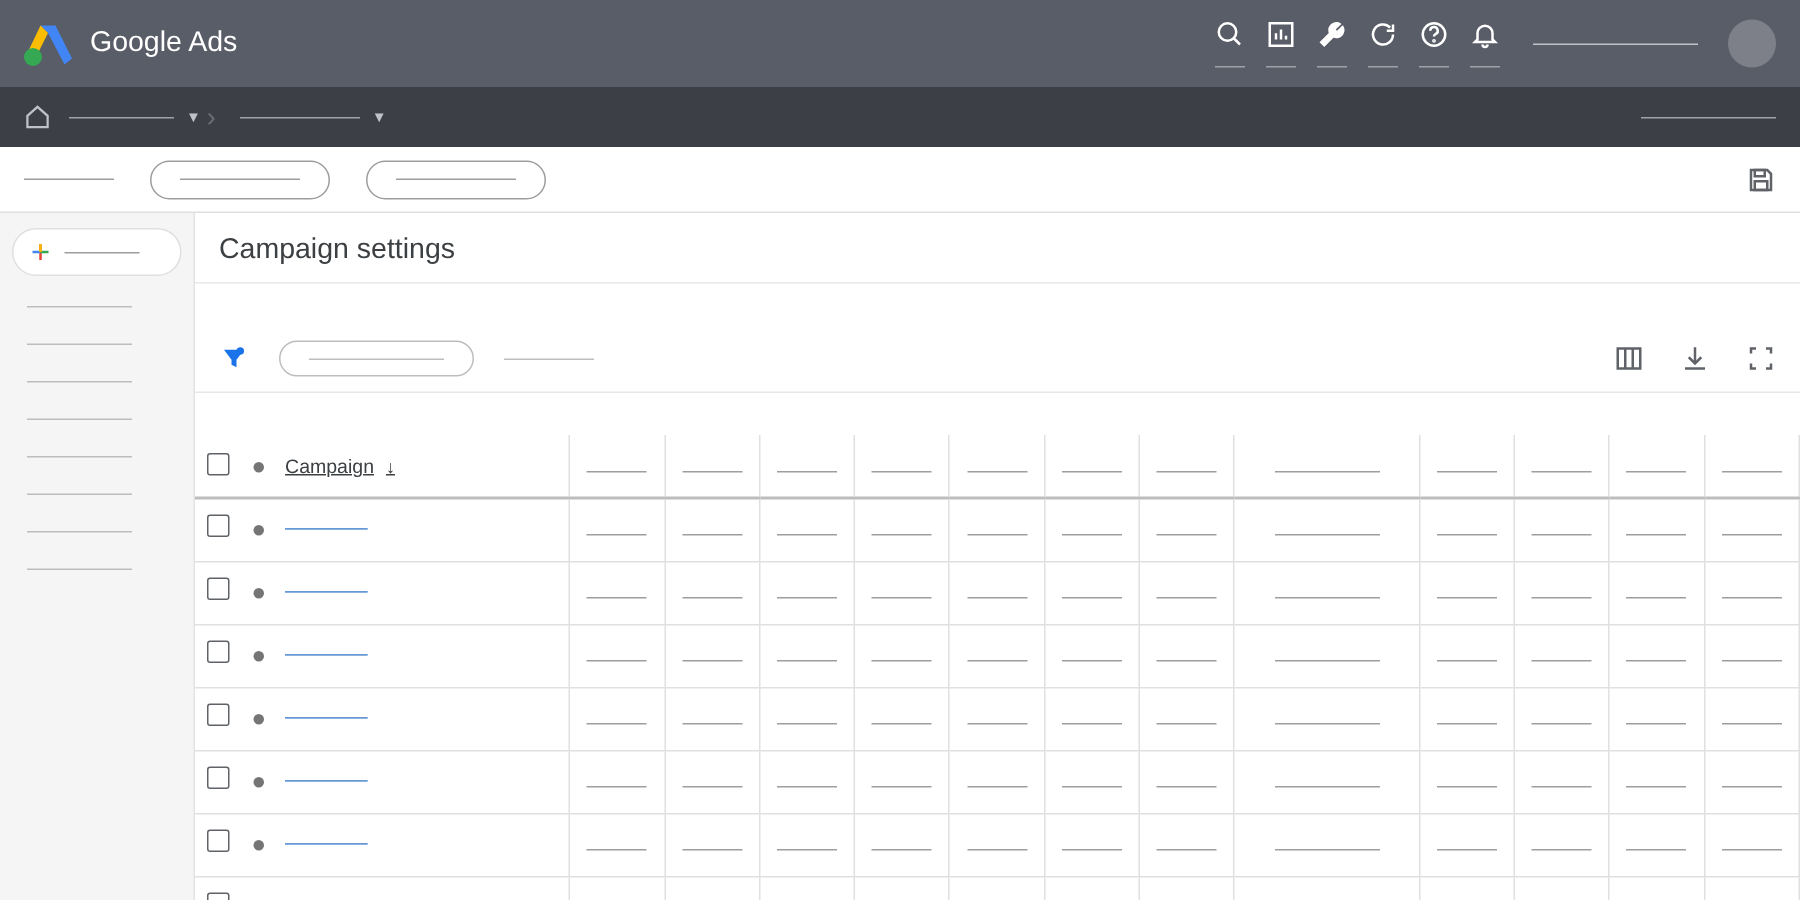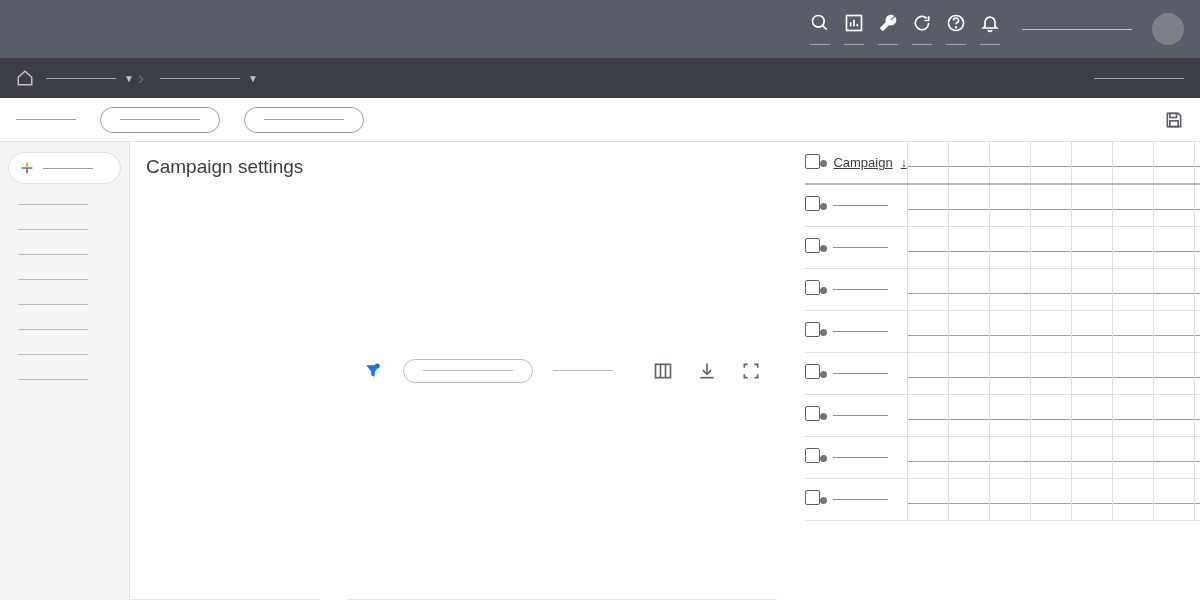--- a/index.html
+++ b/index.html
@@ -87,21 +87,21 @@
   padding: 0 10px;
   gap: 8px;
   cursor: pointer;
   margin-bottom: 20px;
 }
 .plus-icon { width: 16px; height: 16px; }
 .create-label-skel { width: 50px; height: 1px; background: #9e9e9e; }
 .side-item { width: 70px; height: 1px; background: #bdbdbd; margin: 0 0 24px 10px; }
 
 
-.content { flex: 1; display: flex; flex-direction: row; overflow: hidden; gap: 28px; }
+.content { flex: 1; display: flex; flex-direction: column; overflow: hidden; gap: 28px; }
 .page-title { font-size: 19px; color: #3c4043; padding: 14px 16px 10px; border-bottom: 1px solid #e8e8e8; }
 
 .filter-row {
   display: flex;
   align-items: center;
   padding: 10px 16px;
   gap: 20px;
   border-bottom: 1px solid #e8e8e8;
 }
 .filter-icon { width: 20px; height: 20px; }
@@ -137,20 +137,30 @@
 td { text-align: center; }
 td.col-campaign { text-align: left; }
 th.col-check, th.col-status { border-right: none; }
 td.col-check, td.col-status { border-right: none; }
 .campaign-header { display: flex; align-items: center; gap: 6px; text-decoration: underline; }
 </style>
 </head>
 <body>
 
 <div class="top-header">
+  <div class="logo-wrap">
+    <div class="ads-logo">
+      <svg viewBox="0 0 32 30">
+        <path d="M11 3 L21 3 L32 25 L27 29 L16 8 Z" fill="#4285F4"></path>
+        <path d="M11 3 L16 8 L6 28 L1 24 Z" fill="#FBBC04"></path>
+        <circle cx="6" cy="24" r="6" fill="#34A853"></circle>
+      </svg>
+    </div>
+    <div class="product-name">Google Ads</div>
+  </div>
   <div class="top-header-spacer"></div>
   <div class="top-icons">
     <div class="top-icon-btn">
       <svg viewBox="0 0 24 24" fill="none" stroke="#fff" stroke-width="2">
           <circle cx="10" cy="10" r="7"></circle>
           <line x1="20" y1="20" x2="15" y2="15"></line>
         </svg>
       <div class="top-icon-label"></div>
     </div>
     <div class="top-icon-btn">

